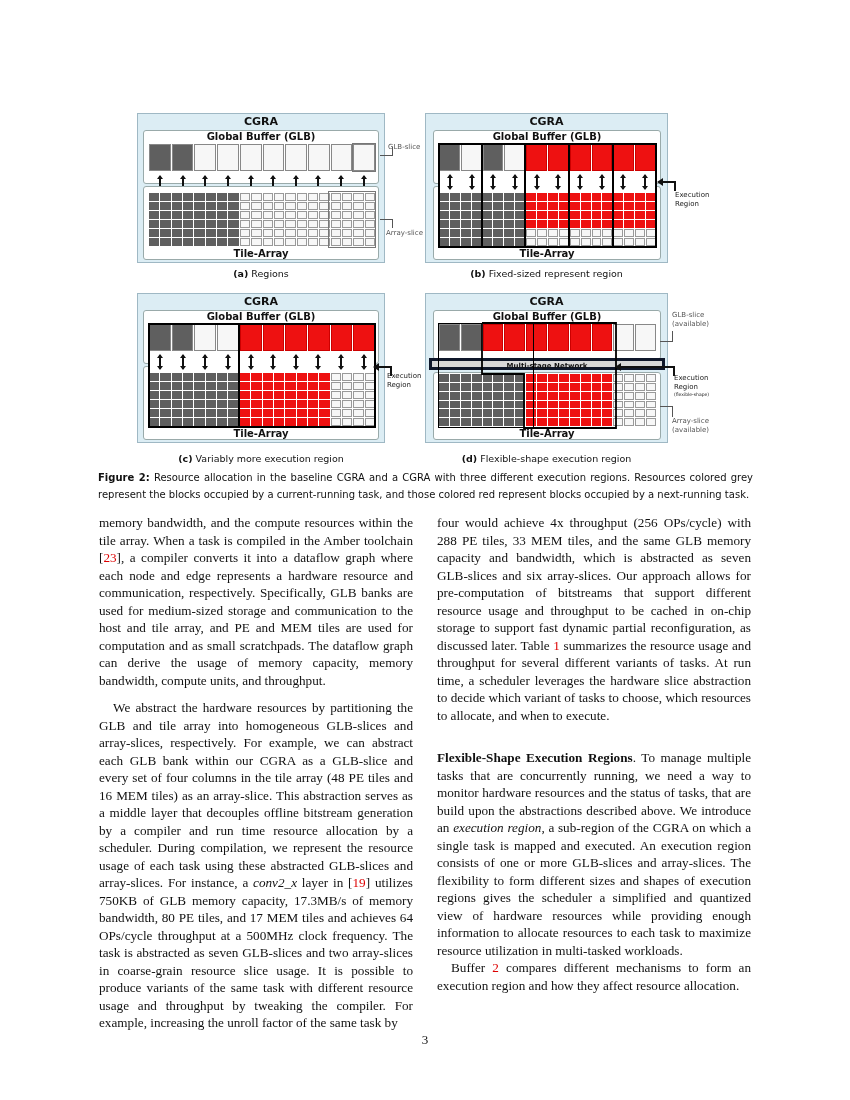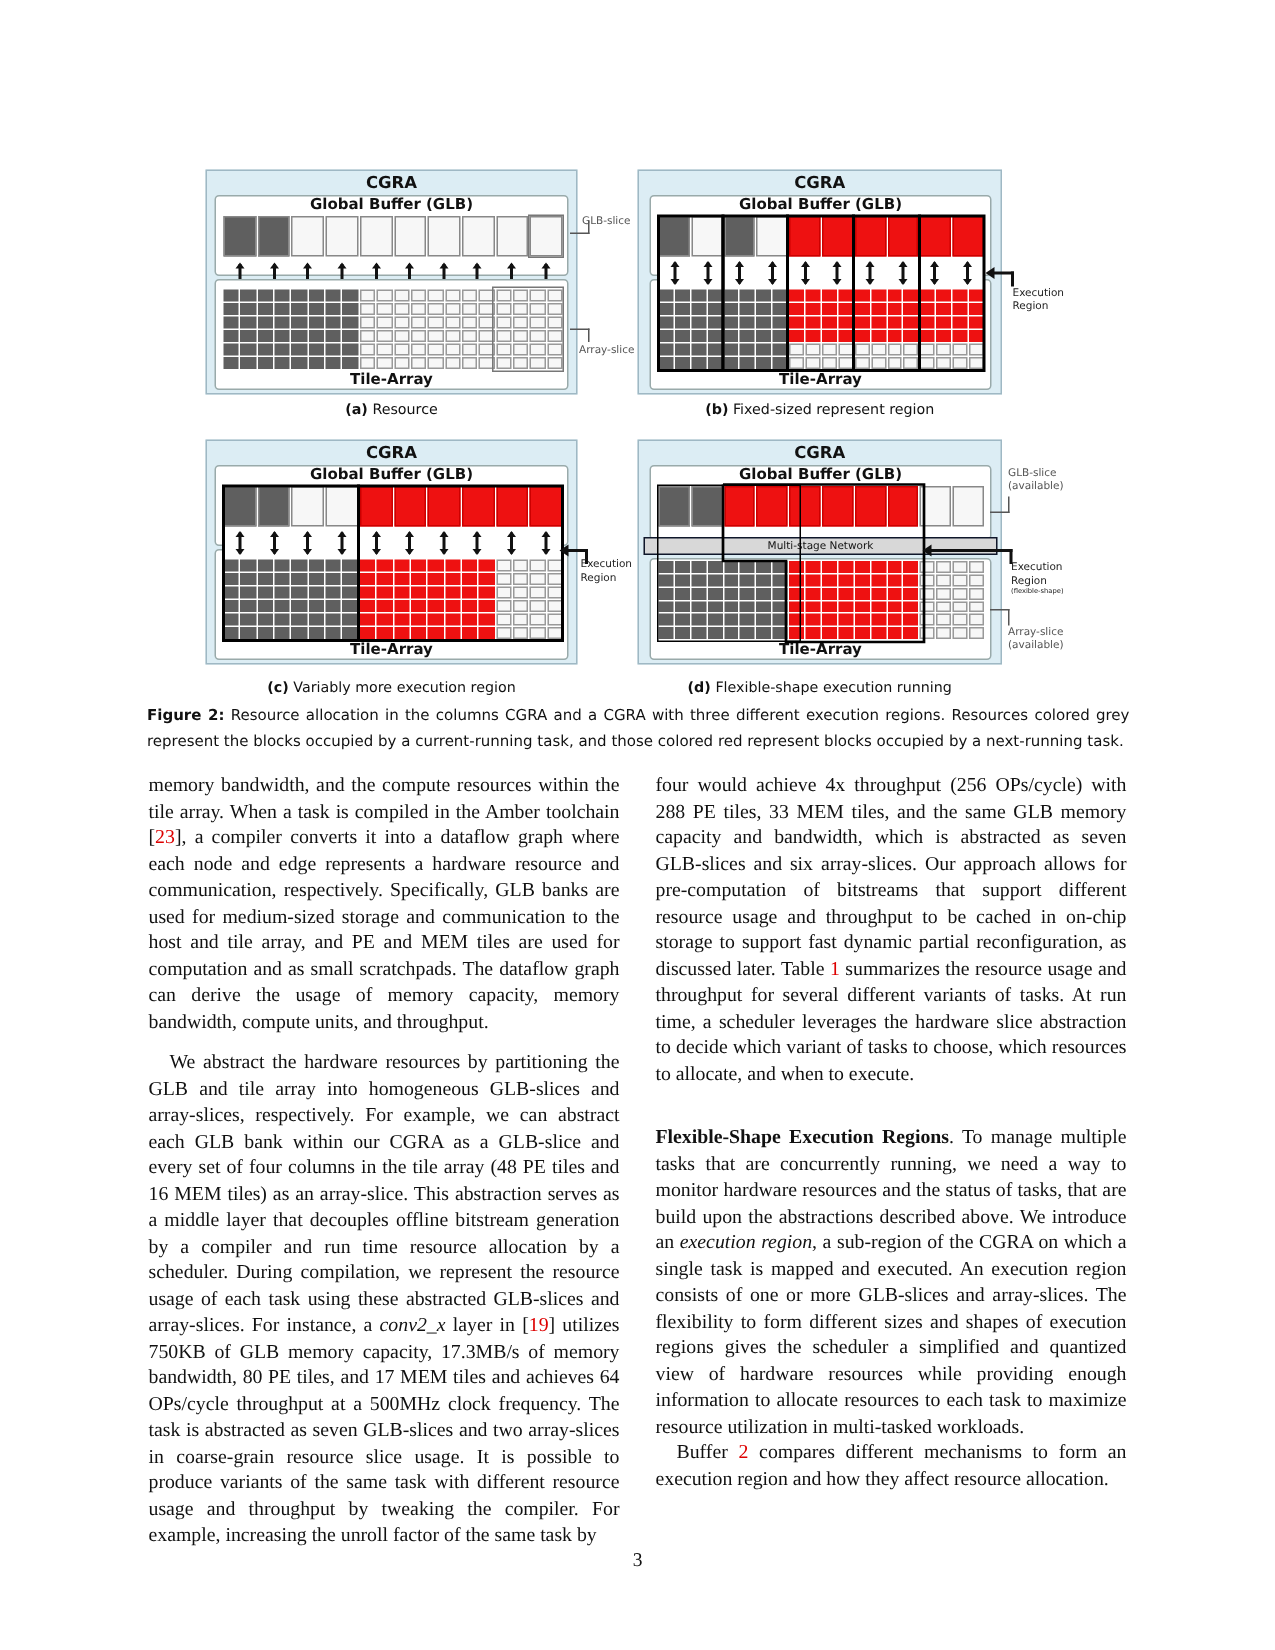--- a/index.html
+++ b/index.html
@@ -26,21 +26,21 @@
   .subcap b{font-weight:bold;}
   .figcap{position:absolute;left:98px;width:655px;top:469px;font-family:"DejaVu Sans","Liberation Sans",sans-serif;font-size:10px;line-height:17px;text-align:justify;}
   .col{position:absolute;top:514px;width:314px;font-size:13.2px;line-height:17.5px;text-align:justify;hyphens:manual;}
   .col p{margin:0;}
   .col p.indent{text-indent:14px;}
   .col .gap{height:10px;}
   .ref{color:#d00;}
   .sec-head{font-weight:bold;margin:0;font-size:13.2px;}
   .pageno{position:absolute;top:1032px;left:0;width:850px;text-align:center;font-size:13px;}
   .region-outline{position:absolute;border:2px solid #000;box-sizing:border-box;pointer-events:none;}
-  .msn{position:absolute;background:#d8d8d8;border:1px solid #0f172a;box-sizing:border-box;font-family:"DejaVu Sans","Liberation Sans",sans-serif;font-weight:normal;font-size:7px;text-align:center;line-height:10px;}
+  .msn{position:absolute;background:#d8d8d8;border:3px solid #0f172a;box-sizing:border-box;font-family:"DejaVu Sans","Liberation Sans",sans-serif;font-weight:bold;font-size:7px;text-align:center;line-height:10px;}
 </style>
 </head>
 <body>
 
 <div class="panel" style="left:137px;top:113px;width:248px;height:150px;">
   <div class="cgra-title">CGRA</div>
   <div class="glb-box" style="left:5px;top:16px;width:236px;height:54px;">
     <div class="glb-title">Global Buffer (GLB)</div>
   </div>
   <div class="glb-row" id="glb-a" style="left:11px;top:30px;width:226px;height:27px;">
@@ -193,21 +193,21 @@
       <div class="tile" style="background: rgb(247, 247, 247); border: 1px solid rgb(153, 153, 153);"></div>
     </div>
   <div class="region-outline" style="left:190px;top:77px;width:48px;height:57px;border-width:1px;border-color:#777;"></div>
   <div class="region-outline" style="left:214px;top:29px;width:24px;height:29px;border-width:1.5px;border-color:#777;"></div>
 </div>
 <div class="side-label" style="left:388px;top:143px;">GLB-slice</div>
 <div class="leader" style="left:380px;top:147px;width:12px;height:8px;border-right-width:1px;border-bottom-width:1px;"></div>
 <div class="side-label" style="left:386px;top:229px;">Array-slice</div>
 <div class="leader" style="left:380px;top:219px;width:12px;height:8px;border-right-width:1px;border-top-width:1px;"></div>
 <div class="subcap" style="left:137px;top:268px;width:248px;">
-  <b>(a)</b> <span>Resource</span>
+  <b>(a)</b> <span>Regions</span>
 </div>
 
 <div class="panel" style="left:425px;top:113px;width:243px;height:150px;">
   <div class="cgra-title">CGRA</div>
   <div class="glb-box" style="left:7px;top:16px;width:228px;height:54px;">
     <div class="glb-title">Global Buffer (GLB)</div>
   </div>
   <div class="tile-box" style="left:7px;top:72px;width:228px;height:74px;">
     <div class="tile-title">Tile-Array</div>
   </div>
@@ -701,25 +701,25 @@
   <div>Execution</div>
   <div>Region</div>
   <div style="font-size:4.5px;line-height:6px;">(flexible-shape)</div>
 </div>
 <div class="leader" style="left:660px;top:406px;width:12px;height:10px;border-right-width:1px;border-top-width:1px;"></div>
 <div class="side-label" style="left:672px;top:417px;">
   <div>Array-slice</div>
   <div>(available)</div>
 </div>
 <div class="subcap" style="left:425px;top:453px;width:243px;">
-  <b>(d)</b> <span>Flexible-shape execution running</span>
+  <b>(d)</b> <span>Flexible-shape execution region</span>
 </div>
 
 <div class="figcap">
-  <b>Figure 2:</b> <span>Resource allocation in the columns CGRA and a CGRA with three different execution regions. Resources colored grey represent the blocks occupied by a current-running task, and those colored red represent blocks occupied by a next-running task.</span>
+  <b>Figure 2:</b> <span>Resource allocation in the baseline CGRA and a CGRA with three different execution regions. Resources colored grey represent the blocks occupied by a current-running task, and those colored red represent blocks occupied by a next-running task.</span>
 </div>
 
 <div class="col" style="left:99px;">
   <p><span>memory bandwidth, and the compute resources within the tile array. When a task is compiled in the Amber toolchain [</span><a class="ref">23</a><span>], a compiler converts it into a dataflow graph where each node and edge represents a hardware resource and communication, respectively. Specifically, GLB banks are used for medium-sized storage and communication to the host and tile array, and PE and MEM tiles are used for computation and as small scratchpads. The dataflow graph can derive the usage of memory capacity, memory bandwidth, compute units, and throughput.</span></p>
   <div class="gap"></div>
   <p class="indent"><span>We abstract the hardware resources by partitioning the GLB and tile array into homogeneous GLB-slices and array-slices, respectively. For example, we can abstract each GLB bank within our CGRA as a GLB-slice and every set of four columns in the tile array (48 PE tiles and 16 MEM tiles) as an array-slice. This abstraction serves as a middle layer that decouples offline bitstream generation by a compiler and run time resource allocation by a scheduler. During compilation, we represent the resource usage of each task using these abstracted GLB-slices and array-slices. For instance, a </span><em>conv2_x</em><span> layer in [</span><a class="ref">19</a><span>] utilizes 750KB of GLB memory capacity, 17.3MB/s of memory bandwidth, 80 PE tiles, and 17 MEM tiles and achieves 64 OPs/cycle throughput at a 500MHz clock frequency. The task is abstracted as seven GLB-slices and two array-slices in coarse-grain resource slice usage. It is possible to produce variants of the same task with different resource usage and throughput by tweaking the compiler. For example, increasing the unroll factor of the same task by</span></p>
 </div>
 
 <div class="col" style="left:437px;">
   <p><span>four would achieve 4x throughput (256 OPs/cycle) with 288 PE tiles, 33 MEM tiles, and the same GLB memory capacity and bandwidth, which is abstracted as seven GLB-slices and six array-slices. Our approach allows for pre-computation of bitstreams that support different resource usage and throughput to be cached in on-chip storage to support fast dynamic partial reconfiguration, as discussed later. Table </span><a class="ref">1</a><span> summarizes the resource usage and throughput for several different variants of tasks. At run time, a scheduler leverages the hardware slice abstraction to decide which variant of tasks to choose, which resources to allocate, and when to execute.</span></p>

